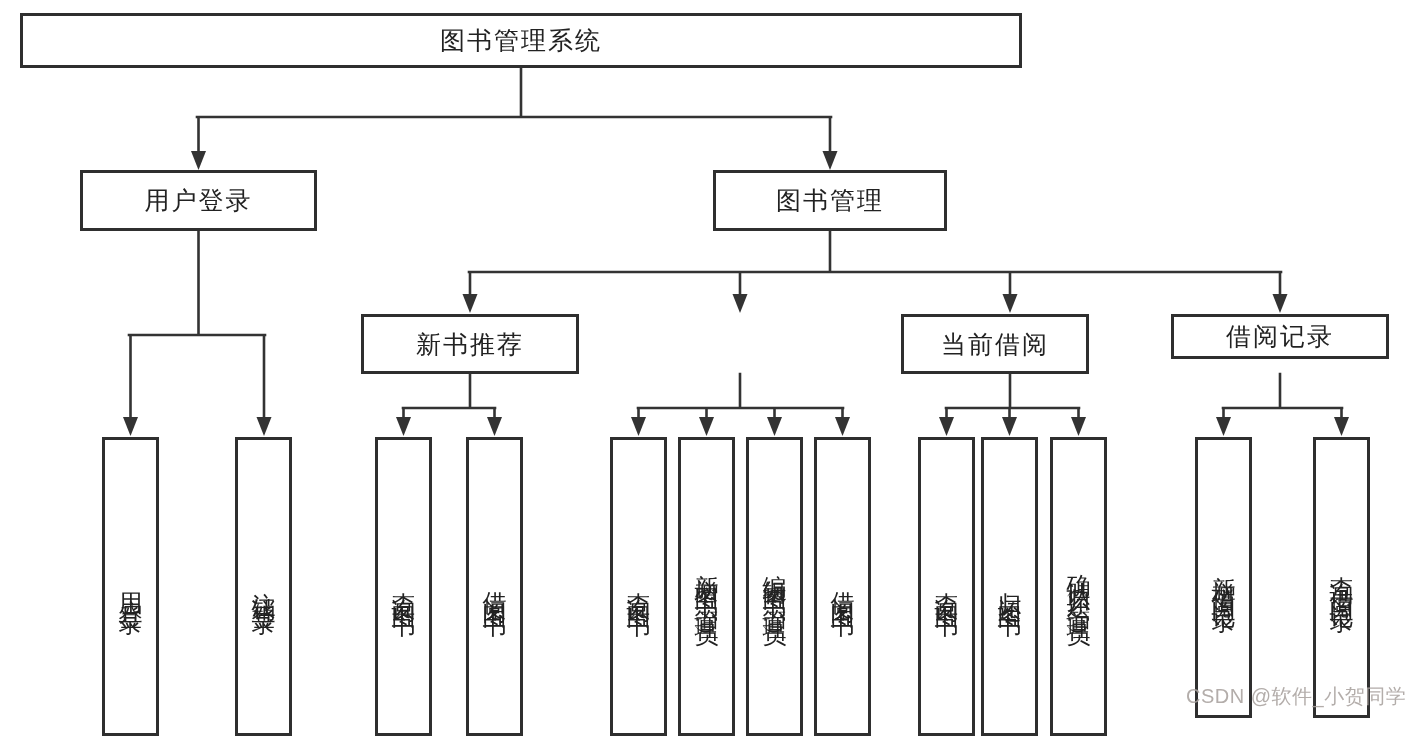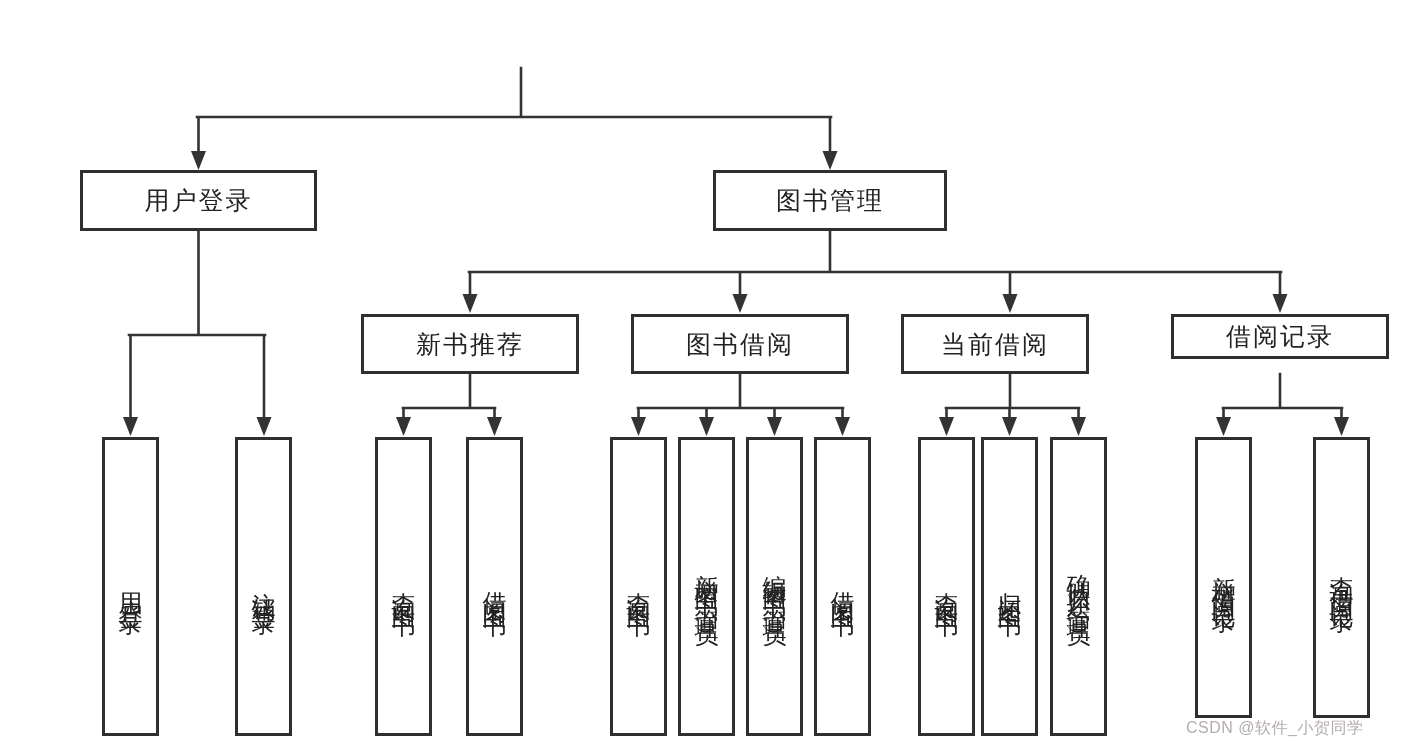--- a/index.html
+++ b/index.html
@@ -28,22 +28,22 @@
   }
   .vbox{
     writing-mode:vertical-rl;
     font-size:24px;
     letter-spacing:7px;
     line-height:1;
     text-align:center;
   }
   .watermark{
     position:absolute;
-    left:1186px;top:718px;
-    font-size:16px;
+    left:1186px;top:683px;
+    font-size:20px;
     color:rgba(169,162,158,0.88);
     letter-spacing:0.5px;
     white-space:nowrap;
     z-index:5;
   }
 </style>
 </head>
 <body>
 
 <div class="stage">
@@ -74,26 +74,26 @@
       <polygon points="774.5,436 767,417 782,417"></polygon>
       <polygon points="842.5,436 835,417 850,417"></polygon>
       <polygon points="946.5,436 939,417 954,417"></polygon>
       <polygon points="1009.5,436 1002,417 1017,417"></polygon>
       <polygon points="1078.5,436 1071,417 1086,417"></polygon>
       <polygon points="1223.5,436 1216,417 1231,417"></polygon>
       <polygon points="1341.5,436 1334,417 1349,417"></polygon>
     </g>
   </svg>
 
+  <div class="node hbox" style="left:20px;top:13px;width:1002px;height:55px">图书管理系统</div>
 
   <div class="node hbox" style="left:80px;top:170px;width:237px;height:61px">用户登录</div>
   <div class="node hbox" style="left:713px;top:170px;width:234px;height:61px">图书管理</div>
 
   <div class="node hbox" style="left:361px;top:314px;width:218px;height:60px">新书推荐</div>
-  <div class="node hbox" style="left:631px;top:314px;width:218px;height:60px">图书借阅</div>
   <div class="node hbox" style="left:901px;top:314px;width:188px;height:60px">当前借阅</div>
   <div class="node hbox" style="left:1171px;top:314px;width:218px;height:45px">借阅记录</div>
 
   <div class="node vbox" style="left:102px;top:437px;width:57px;height:299px">用户登录</div>
   <div class="node vbox" style="left:235px;top:437px;width:57px;height:299px">注销登录</div>
 
   <div class="node vbox" style="left:375px;top:437px;width:57px;height:299px">查询图书</div>
   <div class="node vbox" style="left:466px;top:437px;width:57px;height:299px">借阅图书</div>
 
   <div class="node vbox" style="left:610px;top:437px;width:57px;height:299px">查询图书</div>

